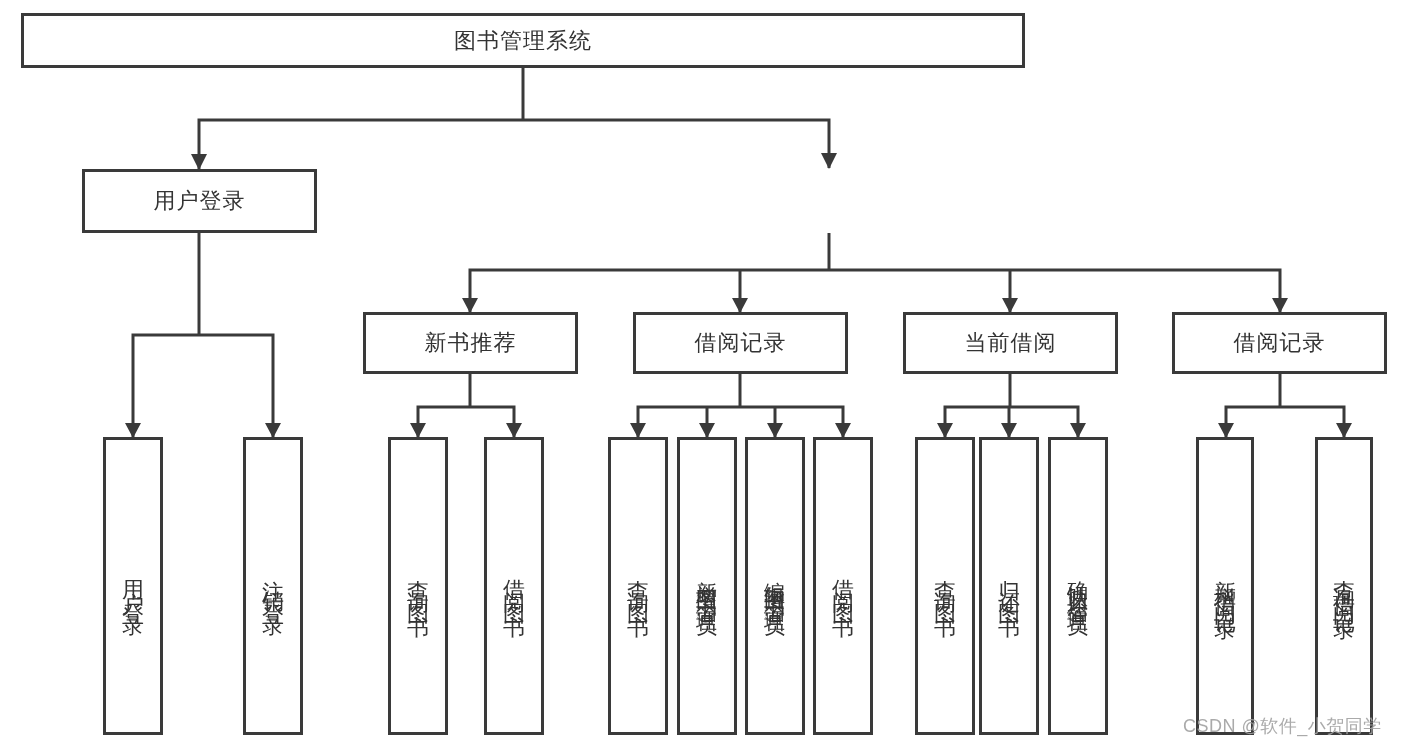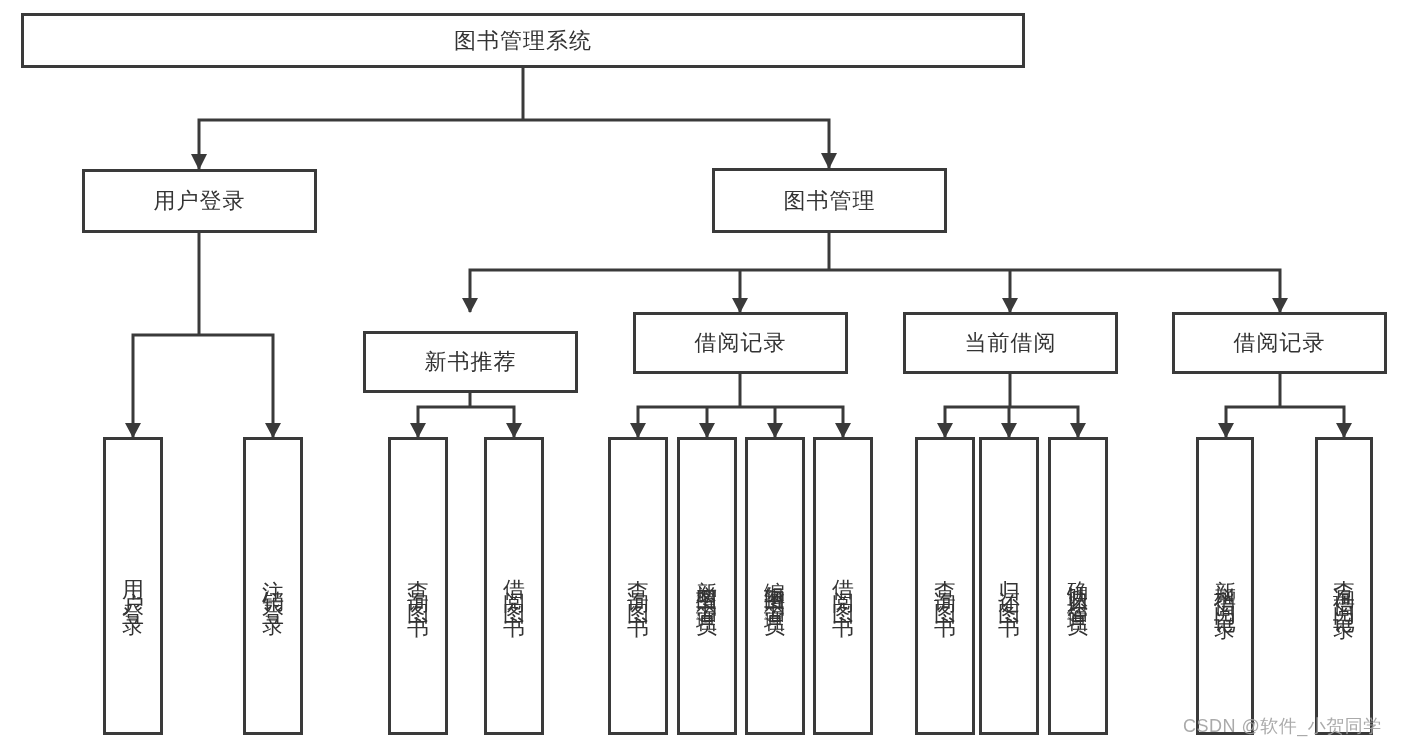--- a/index.html
+++ b/index.html
@@ -98,23 +98,22 @@
       <polygon points="1001,423 1017,423 1009,438"></polygon>
       <polygon points="1070,423 1086,423 1078,438"></polygon>
       <polygon points="1218,423 1234,423 1226,438"></polygon>
       <polygon points="1336,423 1352,423 1344,438"></polygon>
     </g>
   </svg>
 
   <div class="box" style="left:21px;top:13px;width:1004px;height:55px;">图书管理系统</div>
 
   <div class="box" style="left:82px;top:169px;width:235px;height:64px;">用户登录</div>
-  <div class="box" style="left:712px;top:168px;width:235px;height:65px;">图书管理</div>
 
-  <div class="box" style="left:363px;top:312px;width:215px;height:62px;margin-top:19px;">新书推荐</div>
+  <div class="box" style="left:363px;top:312px;width:215px;height:62px;">新书推荐</div>
   <div class="box" style="left:633px;top:312px;width:215px;height:62px;">借阅记录</div>
   <div class="box" style="left:903px;top:312px;width:215px;height:62px;">当前借阅</div>
   <div class="box" style="left:1172px;top:312px;width:215px;height:62px;">借阅记录</div>
 
   <div class="box leaf" style="left:103px;top:437px;width:60px;height:298px;">用户登录</div>
   <div class="box leaf" style="left:243px;top:437px;width:60px;height:298px;">注销登录</div>
 
   <div class="box leaf" style="left:388px;top:437px;width:60px;height:298px;">查询图书</div>
   <div class="box leaf" style="left:484px;top:437px;width:60px;height:298px;">借阅图书</div>
 

